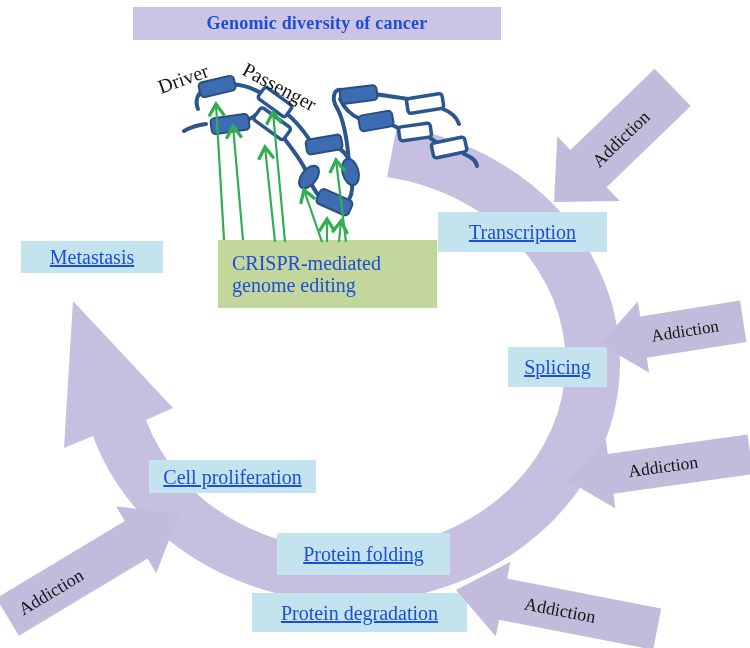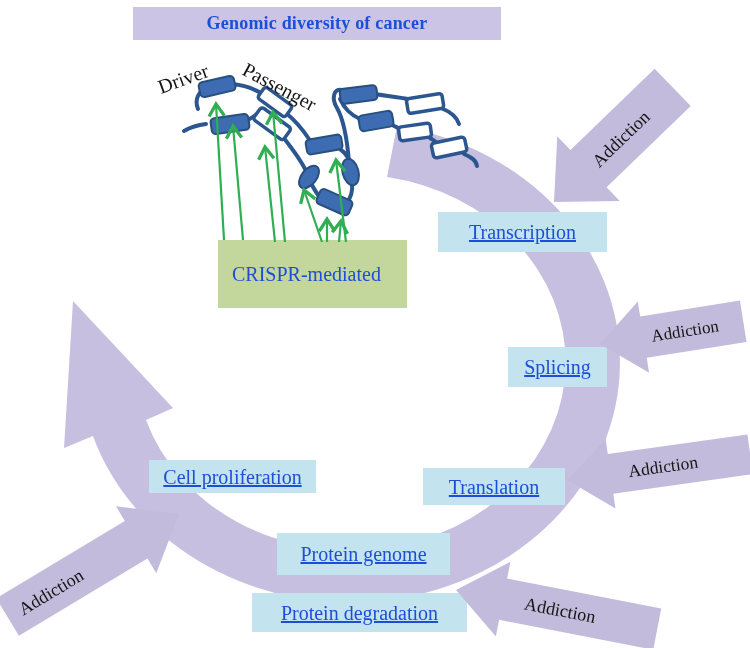--- a/index.html
+++ b/index.html
@@ -31,27 +31,28 @@
 <div id="canvas">
 
   <svg id="ring-layer" class="layer" width="750" height="648" viewBox="0 0 750 648">
     <path d="M397,126 A270,240 0 1 1 93,436 L64,448 L73,301 L173,408 L146,420 A215,188 0 1 0 387,177 Z" fill="#c7bfdf"></path>
   </svg>
 
   <div class="box title" style="left:133px;top:7px;width:368px;height:33px">Genomic diversity of cancer</div>
 
   <div class="box stage" style="left:438px;top:212px;width:169px;height:40px">Transcription</div>
   <div class="box stage" style="left:508px;top:347px;width:99px;height:40px">Splicing</div>
-  <div class="box stage" style="left:423px;top:468px;width:142px;height:37px">Translation</div>
-  <div class="box stage" style="left:277px;top:533px;width:173px;height:42px">Protein genome</div>
+  <div class="box stage" style="left:277px;top:533px;width:173px;height:42px">Protein folding</div>
   <div class="box stage" style="left:252px;top:593px;width:215px;height:39px">Protein degradation</div>
   <div class="box stage" style="left:149px;top:460px;width:167px;height:33px">Cell proliferation</div>
+  <div class="box stage" style="left:21px;top:241px;width:142px;height:32px">Metastasis</div>
 
-  <div class="box crispr" style="left:218px;top:240px;width:189px;height:68px">
+  <div class="box crispr" style="left:218px;top:240px;width:219px;height:68px">
     <div>CRISPR-mediated</div>
+    <div>genome editing</div>
   </div>
 
   <svg id="top-layer" class="layer" width="750" height="648" viewBox="0 0 750 648">
     <defs>
       <marker id="greenhead" markerWidth="9" markerHeight="9" refX="6.5" refY="4.5" orient="auto">
         <path d="M1,1 L6.5,4.5 L1,8" fill="none" stroke="#2fae52" stroke-width="1.5"></path>
       </marker>
     </defs>
 
     <g transform="translate(554,202) rotate(-44)" fill="#c3bbdb">

